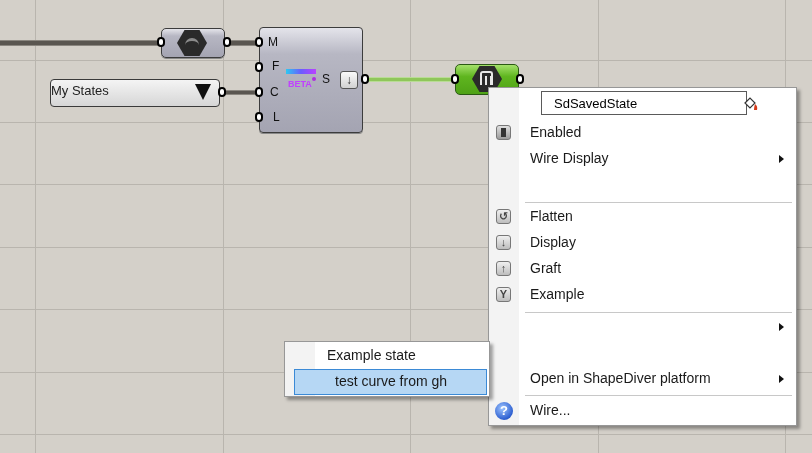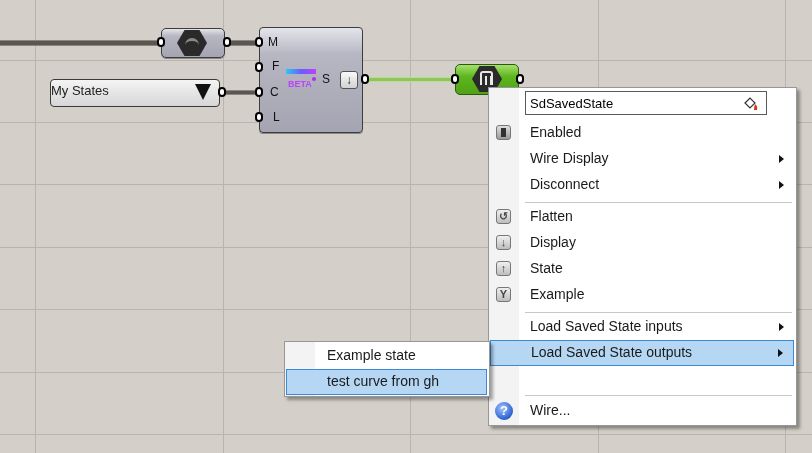--- a/index.html
+++ b/index.html
@@ -36,39 +36,39 @@
                 background:linear-gradient(#a4e16a 0%, #5fb51f 40%, #4fa216 100%); }
   .hex2 { position:absolute; left:16px; top:1px; width:30px; height:26px; background:#2a2a2a;
           clip-path:polygon(25% 0,75% 0,100% 50%,75% 100%,25% 100%,0 50%); }
   .hex2 span { position:absolute; left:8px; top:5px; width:13px; height:14px; border:2px solid #e8e8e8; border-bottom:none; border-radius:3px 3px 0 0; box-sizing:border-box; }
   .hex2 span::after { content:""; position:absolute; left:3px; top:3px; width:3px; height:9px; border-left:2px solid #e8e8e8; border-right:2px solid #e8e8e8; }
 
   
   .menu { position:absolute; left:488px; top:87px; width:307px; height:337px; background:#fff; border:1px solid #979797;
           box-shadow:3px 3px 3px rgba(0,0,0,0.35); font-size:14px; color:#1a1a1a; }
   .menu .gutter { position:absolute; left:0; top:0; bottom:0; width:30px; background:#f3f3f3; }
-  .name-field { position:absolute; left:36px; top:3px; width:242px; height:24px; border:1px solid #5a5a5a; box-sizing:border-box;
-                font-size:13px; padding:2px 4px; font-family:"Liberation Sans", sans-serif; background:#fff; color:#000; outline:none; }
+  .name-field { position:absolute; left:52px; top:3px; width:206px; height:24px; border:1px solid #5a5a5a; box-sizing:border-box;
+                font-size:13px; padding:2px 12px; font-family:"Liberation Sans", sans-serif; background:#fff; color:#000; outline:none; }
   .paint-icon { position:absolute; left:253px; top:8px; width:18px; height:16px; }
   .mi { position:absolute; left:0; right:0; height:26px; }
   .mi .lbl { position:absolute; left:41px; top:4px; }
   .mi .arrow { position:absolute; right:12px; top:9px; width:0; height:0; border-top:4px solid transparent; border-bottom:4px solid transparent; border-left:5px solid #111; }
   .mi .ico { position:absolute; left:7px; top:5px; width:15px; height:15px; border:1px solid #777; border-radius:3px; box-sizing:border-box;
              background:linear-gradient(#f0f0f0,#bdbdbd); font-size:11px; line-height:13px; text-align:center; color:#444; font-weight:bold; }
   .mi.hl { background:#b6d7f4; border:1px solid #3b8ad6; box-sizing:border-box; left:1px; right:2px; }
   .sep { position:absolute; left:36px; right:4px; height:1px; background:#c8c8c8; }
   .help-ico { position:absolute; left:6px; top:4px; width:18px; height:18px; border-radius:9px;
               background:radial-gradient(circle at 40% 35%, #9ec5ff, #2d5fd0 70%, #1d3f9a); color:#fff; font-weight:bold; font-size:13px; text-align:center; line-height:18px; }
 
   .submenu { position:absolute; left:284px; top:341px; width:204px; height:54px; background:#fff; border:1px solid #979797;
              box-shadow:3px 3px 3px rgba(0,0,0,0.35); font-size:14px; color:#1a1a1a;text-decoration:underline; }
   .submenu .gutter { position:absolute; left:0; top:0; bottom:0; width:30px; background:#f3f3f3; }
   .submenu .si { position:absolute; left:1px; right:2px; height:26px; box-sizing:border-box; }
   .submenu .si .lbl { position:absolute; left:41px; top:4px; }
-  .submenu .si.hl { background:#b6d7f4; border:1px solid #3b8ad6; }
+  .submenu .si.hl { background:#b6d7f4; border:1px solid #3b8ad6;margin-left:8px; }
 </style>
 </head>
 <body>
 
 <div class="canvas">
 
   <div class="gv" style="left:35px"></div>
   <div class="gv" style="left:223px"></div>
   <div class="gv" style="left:410px"></div>
   <div class="gv" style="left:598px"></div>
@@ -132,51 +132,46 @@
   </svg>
 
   <div class="mi" style="top:32px">
     <div class="ico" style="background:linear-gradient(#e0e0e0,#9a9a9a)"><span style="display:inline-block;width:5px;height:9px;background:#333;margin-top:2px"></span></div>
     <span class="lbl">Enabled</span>
   </div>
   <div class="mi" style="top:58px">
     <span class="lbl">Wire Display</span>
     <span class="arrow"></span>
   </div>
-  <div class="mi" style="top:84px">
-    <span class="lbl">Disconnect</span>
-    <span class="arrow"></span>
-  </div>
   <div class="sep" style="top:114px"></div>
 
   <div class="mi" style="top:116px">
     <div class="ico">↺</div>
     <span class="lbl">Flatten</span>
   </div>
   <div class="mi" style="top:142px">
     <div class="ico">↓</div>
     <span class="lbl">Display</span>
   </div>
   <div class="mi" style="top:168px">
     <div class="ico">↑</div>
-    <span class="lbl">State</span>
+    <span class="lbl">Graft</span>
   </div>
   <div class="mi" style="top:194px">
     <div class="ico">Y</div>
     <span class="lbl">Example</span>
   </div>
   <div class="sep" style="top:224px"></div>
 
   <div class="mi" style="top:226px">
-    <span class="lbl">Load Saved State inputs</span>
     <span class="arrow"></span>
   </div>
-  <div class="mi hl" style="top:252px">
-    <span class="lbl" style="left:40px;top:3px">Load Saved State outputs</span>
-    <span class="arrow" style="right:10px;top:8px"></span>
+  <div class="mi" style="top:278px">
+    <span class="lbl">Open in ShapeDiver platform</span>
+    <span class="arrow"></span>
   </div>
   <div class="sep" style="top:307px"></div>
 
   <div class="mi" style="top:310px">
     <div class="help-ico">?</div>
     <span class="lbl">Wire...</span>
   </div>
 </div>
 
 <div class="submenu">

